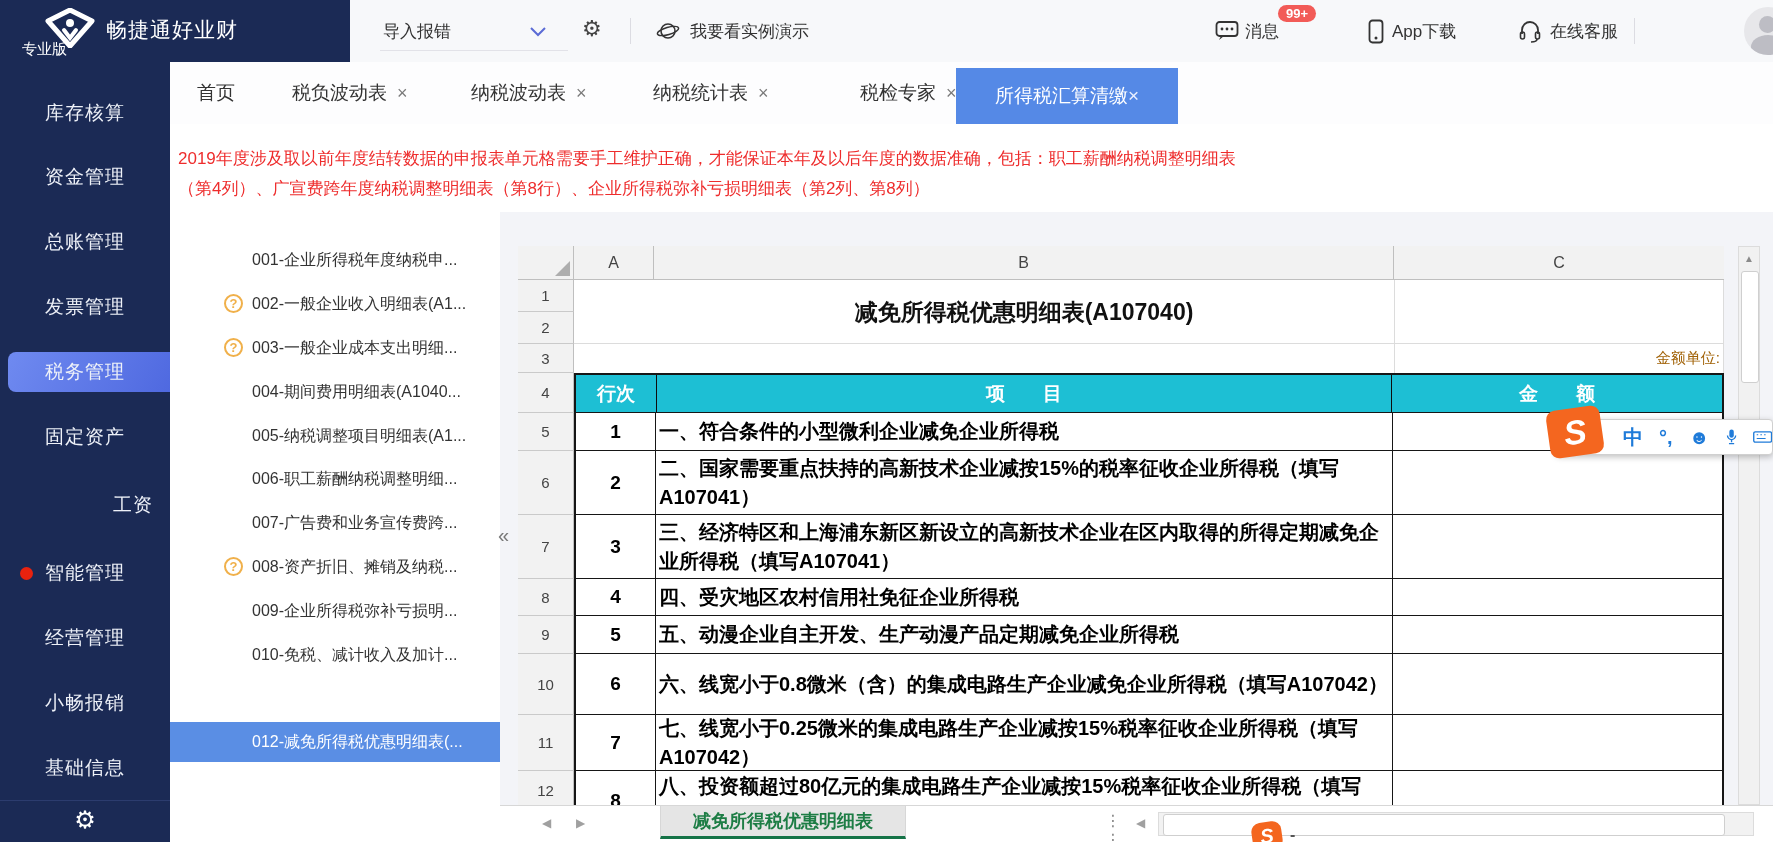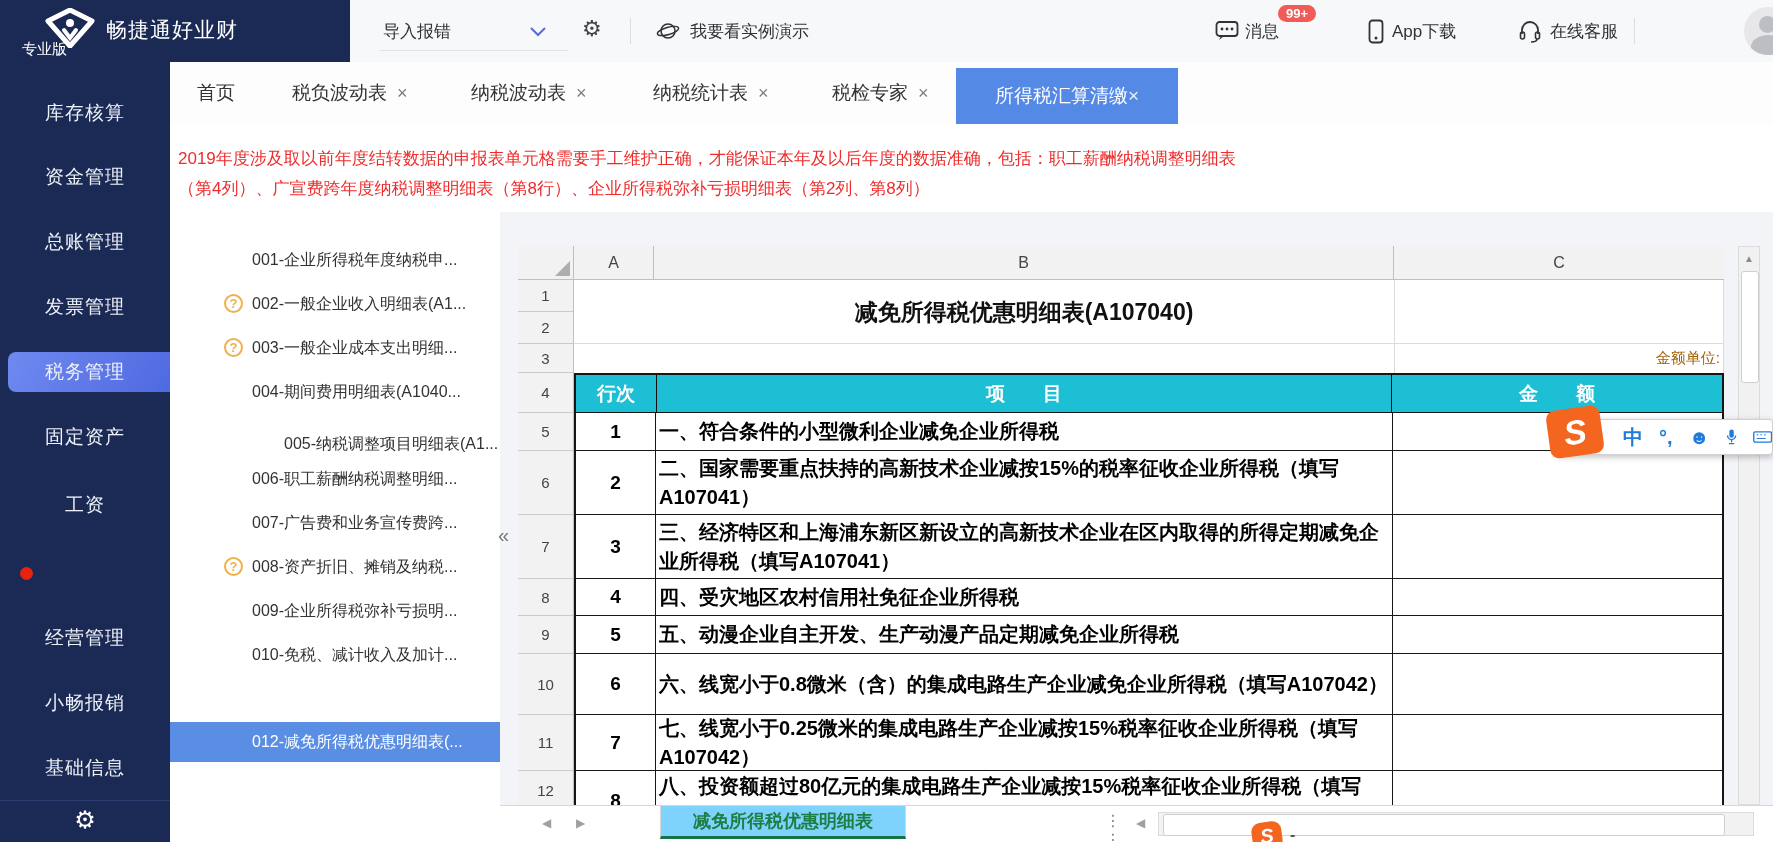--- a/index.html
+++ b/index.html
@@ -75,21 +75,21 @@
   .drow .it{flex:1;display:flex;align-items:center;padding:1px 3px;box-sizing:border-box;overflow:hidden;}
   .drow .it span{font-weight:bold;font-size:20px;line-height:29px;color:#000;}
   .drow .amt{width:330px;border-left:1px solid #161616;box-sizing:border-box;cursor:cell;}
   
   #vscroll{left:1738px;top:246px;width:22px;height:559px;background:#f1f1f1;border:1px solid #dcdcdc;box-sizing:border-box;z-index:3;}
   #vscroll .up{position:absolute;left:0;top:0;width:20px;height:22px;display:flex;align-items:center;justify-content:center;
                color:#8a8a8a;font-size:10px;cursor:pointer;}
   #vscroll .thumb{position:absolute;left:2px;top:24px;width:16px;height:110px;background:#fff;border:1px solid #cfcfcf;border-radius:3px;cursor:grab;}
   #bottombar{left:500px;top:805px;width:1273px;height:37px;background:#fff;border-top:1px solid #d7d7d7;box-sizing:border-box;z-index:5;}
   .nav-arrow{position:absolute;top:10px;color:#a0a0a0;font-size:12px;cursor:pointer;}
-  #sheet-tab{position:absolute;left:160px;top:0;width:246px;height:33px;background:#7dd3fc;
+  #sheet-tab{position:absolute;left:160px;top:0;width:246px;height:33px;background:#e5e5e5;
              border-left:1px solid #d7d7d7;border-right:1px solid #d7d7d7;border-bottom:3px solid #157347;
              display:flex;align-items:center;justify-content:center;color:#1d7d45;font-weight:bold;font-size:18px;cursor:pointer;box-sizing:border-box;}
   #dots{position:absolute;left:605px;top:5px;color:#888;font-size:16px;letter-spacing:0;cursor:pointer;}
   #hscroll-track{position:absolute;left:658px;top:6px;width:596px;height:24px;background:#f2f2f2;border:1px solid #dcdcdc;box-sizing:border-box;}
   #hscroll-thumb{position:absolute;left:4px;top:1px;width:560px;height:20px;background:#fff;border:1px solid #cfcfcf;border-radius:3px;cursor:grab;}
   
   #ime-popup{left:1556px;top:419px;width:217px;height:36px;background:#fff;border:1px solid #d0d0d0;
              border-radius:4px;box-shadow:0 2px 6px rgba(0,0,0,.25);z-index:8;display:flex;align-items:center;gap:16px;padding-left:66px;box-sizing:border-box;}
   .slogo{position:absolute;background:#f4661f;border-radius:9px;display:flex;align-items:center;justify-content:center;
          color:#fff;font-weight:bold;font-style:italic;transform:rotate(-8deg);z-index:9;}
@@ -117,22 +117,25 @@
     </div>
   <div class="side-item" style="top:287px;">
       <span>发票管理</span>
     </div>
   <div class="side-item" style="top:417px;">
       <span>固定资产</span>
     </div>
   <div class="side-item" style="top:352px;">
       <span>税务管理</span>
     </div>
-  <div class="side-item" style="top:485px;">
+  <div class="side-item" style="top:485px;padding-left:48px;">
       <span>工资</span>
+    </div>
+  <div class="side-item" style="top:553px;">
+      <span>智能管理</span>
     </div>
   <div class="red-dot" style="left:20px;top:567px;"></div>
   <div class="side-item" style="top:618px;">
       <span>经营管理</span>
     </div>
   <div class="side-item" style="top:683px;">
       <span>小畅报销</span>
     </div>
   <div class="side-item" style="top:748px;">
       <span>基础信息</span>
@@ -202,21 +205,21 @@
       <span class="x">×</span>
     </div>
   <div class="tab" style="left:301px;">
       <span>纳税波动表</span>
       <span class="x">×</span>
     </div>
   <div class="tab" style="left:483px;">
       <span>纳税统计表</span>
       <span class="x">×</span>
     </div>
-  <div class="tab" style="left:662px;">
+  <div class="tab" style="left:690px;">
       <span>税检专家</span>
       <span class="x">×</span>
     </div>
   <div id="tab-active">
       <span>所得税汇算清缴</span>
       <span class="x">×</span>
     </div>
 </nav>
 
 <div class="abs" style="left:170px;top:124px;width:1603px;height:88px;background:#fff;z-index:2;"></div>
@@ -262,21 +265,21 @@
       <span class="help-ic" style="top:10px;">?</span>
       <span>002-一般企业收入明细表(A1...</span>
     </div>
   <div class="rep-item" style="top:116px;">
       <span class="help-ic" style="top:10px;">?</span>
       <span>003-一般企业成本支出明细...</span>
     </div>
   <div class="rep-item" style="top:160px;">
       <span>004-期间费用明细表(A1040...</span>
     </div>
-  <div class="rep-item" style="top:212px;margin-left:32px;">
+  <div class="rep-item" style="top:204px;">
       <span>005-纳税调整项目明细表(A1...</span>
     </div>
   <div class="rep-item" style="top:247px;">
       <span>006-职工薪酬纳税调整明细...</span>
     </div>
   <div class="rep-item" style="top:291px;">
       <span>007-广告费和业务宣传费跨...</span>
     </div>
   <div class="rep-item" style="top:335px;">
       <span class="help-ic" style="top:10px;">?</span>

